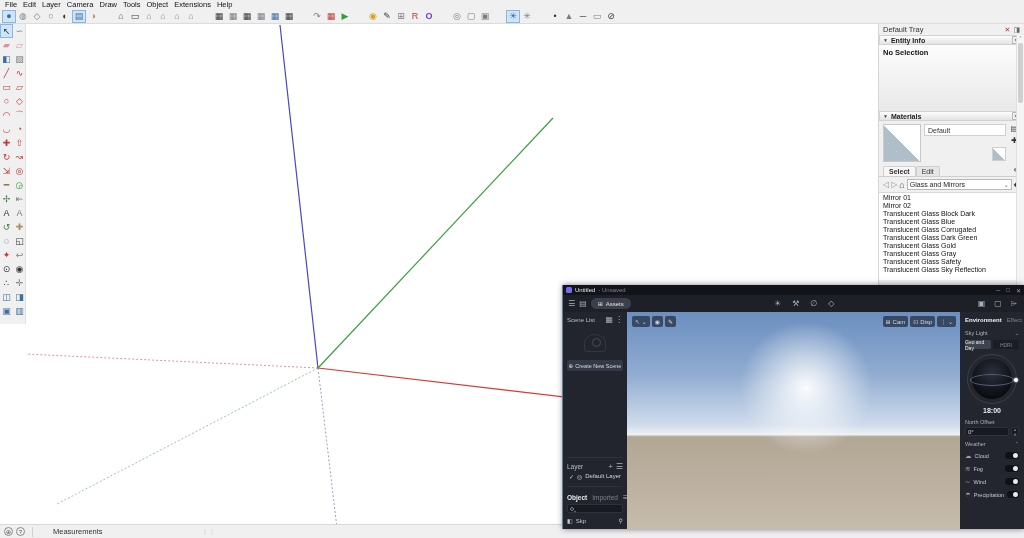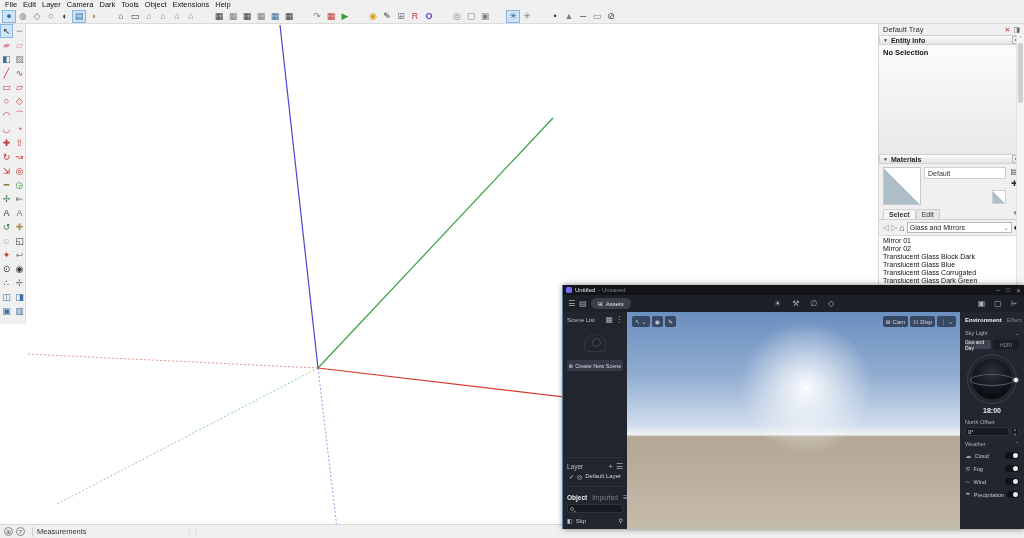--- a/index.html
+++ b/index.html
@@ -29,21 +29,21 @@
   .canvas svg { position:absolute; left:0; top:0; }
 
   
   .tray { width:146px; background:#f0f0f0; border-left:1px solid #d6d6d6; position:relative; font-size:7px; }
   .tray-title { height:11px; display:flex; align-items:center; padding:0 4px; color:#333; font-size:7.5px; }
   .tt-ic { margin-left:auto; color:#c0392b; font-size:7px; cursor:pointer; }
   .tt-pin { color:#666; font-size:7px; margin-left:3px; cursor:pointer; }
   .sec-h { height:10px; background:linear-gradient(#fdfdfd,#e3e3e3); border:1px solid #d2d2d2; display:flex; align-items:center; gap:3px; padding:0 3px; font-size:7px; font-weight:bold; color:#222; }
   .sec-h .tri { font-size:5px; color:#444; }
   .sec-x { margin-left:auto; border:1px solid #b9b9b9; background:#f4f4f4; width:8px; height:8px; font-size:5.5px; display:flex; align-items:center; justify-content:center; color:#555; cursor:pointer; }
-  .ei-body { height:109px; background:linear-gradient(#fcfcfc,#e9e9e9); padding:3px 4px; }
+  .ei-body { height:66px; background:linear-gradient(#fcfcfc,#e9e9e9); padding:3px 4px; }
   .no-sel { font-weight:bold; font-size:7.5px; color:#111; }
   .mat-body { background:#f0f0f0; }
   .mat-top { display:flex; padding:3px 4px 2px 4px; gap:3px; height:44px; }
   .mat-prev { width:38px; height:38px; border:1px solid #c8c8c8; background:linear-gradient(45deg,#aebfca 49.5%,#ffffff 50%); }
   .mat-mid { flex:1; display:flex; flex-direction:column; }
   .mat-name { background:#fff; border:1px solid #cfcfcf; height:12px; line-height:11px; padding-left:3px; color:#333; }
   .mat-thumb2 { width:14px; height:14px; margin-top:11px; margin-left:auto; background:linear-gradient(45deg,#aebfca 49.5%,#ffffff 50%); border:1px solid #cfcfcf; }
   .mat-icons { width:11px; display:flex; flex-direction:column; gap:3px; align-items:center; color:#333; font-size:8px; }
   .mat-tabs { display:flex; align-items:flex-end; padding:0 4px; height:12px; border-bottom:1px solid #cfcfcf; }
   .tab { padding:1px 5px; font-size:7px; color:#333; border:1px solid #cfcfcf; border-bottom:none; background:#e6e6e6; border-radius:2px 2px 0 0; cursor:pointer; }
@@ -58,21 +58,21 @@
   .mat-list { background:#fff; border-top:1px solid #d9d9d9; min-height:88px; padding-top:1px; }
   .mat-item { height:8px; line-height:8px; padding-left:4px; font-size:7px; color:#111; cursor:pointer; white-space:nowrap; }
   .tray-scroll { position:absolute; right:0; top:11px; bottom:0; width:8px; background:#f5f5f5; border-left:1px solid #e0e0e0; font-size:5px; color:#777; text-align:center; }
   .tray-scroll .thumb { width:5px; height:60px; background:#cfcfcf; margin:2px auto; border-radius:2px; }
 
   
   .statusbar { position:absolute; left:0; right:0; bottom:0; height:14px; background:#f0f0f0; border-top:1px solid #d8d8d8; display:flex; align-items:center; padding:0 4px; font-size:7.5px; color:#333; }
   .sb-ic { width:9px; height:9px; border:1px solid #888; border-radius:50%; display:inline-flex; align-items:center; justify-content:center; font-size:6px; color:#555; margin-right:3px; cursor:pointer; }
   .sb-sep { width:1px; height:10px; background:#cfcfcf; margin:0 4px; }
   .sb-hint { flex:1; color:#222; }
-  .sb-meas { width:149px; color:#333; }
+  .sb-meas { width:149px; color:#333;margin-left:16px; }
   .sb-grip { color:#aaa; font-size:6px; letter-spacing:1px; }
 
   
   .render { position:absolute; left:563px; top:285px; width:461px; height:244px; background:#23262e; z-index:5; display:flex; flex-direction:column; color:#c8ccd4; font-size:6.5px; box-shadow:-1px 0 0 #5f7f9f, 0 0 6px rgba(0,0,0,.5); }
   .r-title { height:10px; background:#121419; display:flex; align-items:center; padding:0 3px; gap:3px; }
   .r-app { width:6px; height:6px; border-radius:1.5px; background:linear-gradient(135deg,#8b5cf6,#5c7cf6); }
   .r-tname { font-size:6px; color:#e4e7ec; }
   .r-tsub { font-size:6px; color:#7d828d; }
   .r-winc { margin-left:auto; display:flex; gap:6px; color:#9aa0ab; font-size:6px; cursor:pointer; }
   .r-toolbar { height:17px; background:#1d2027; display:flex; align-items:center; padding:0 5px; gap:4px; }
@@ -135,21 +135,21 @@
 <body>
 
 <div>
 
   <div class="menubar">
 
   <span class="mi">File</span>
       <span class="mi">Edit</span>
       <span class="mi">Layer</span>
       <span class="mi">Camera</span>
-      <span class="mi">Dark</span>
+      <span class="mi">Draw</span>
       <span class="mi">Tools</span>
       <span class="mi">Object</span>
       <span class="mi">Extensions</span>
       <span class="mi">Help</span>
     </div>
 
   <div class="toolbar">
 
   <span class="ti c-blue hl">●</span>
       <span class="ti c-gray">◍</span>

